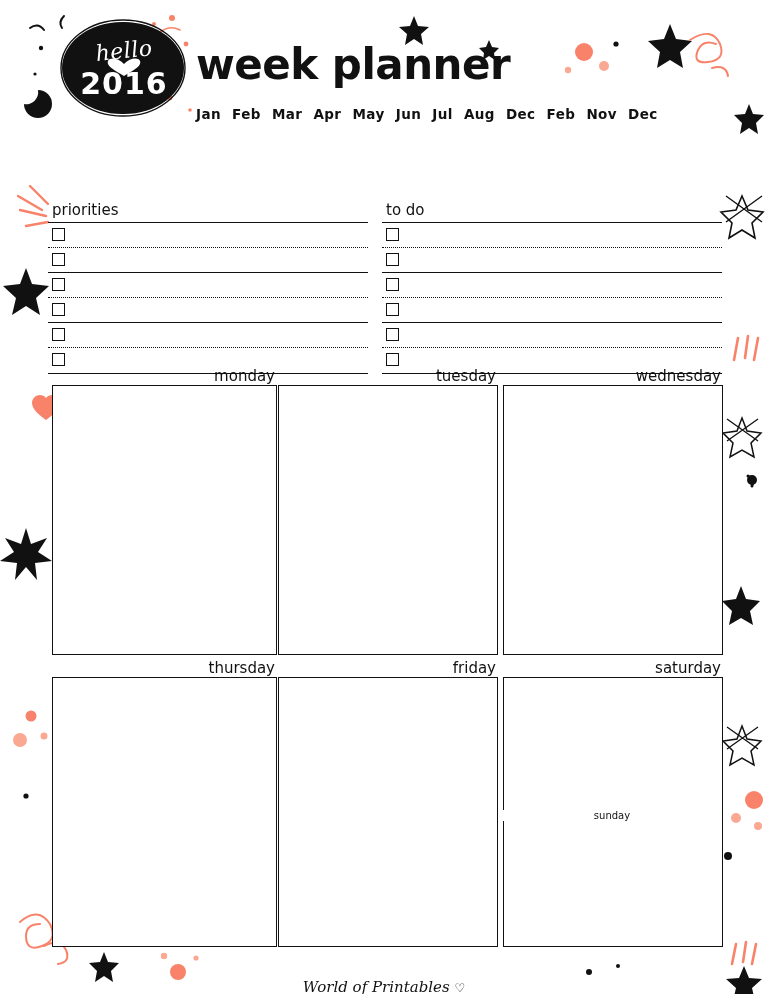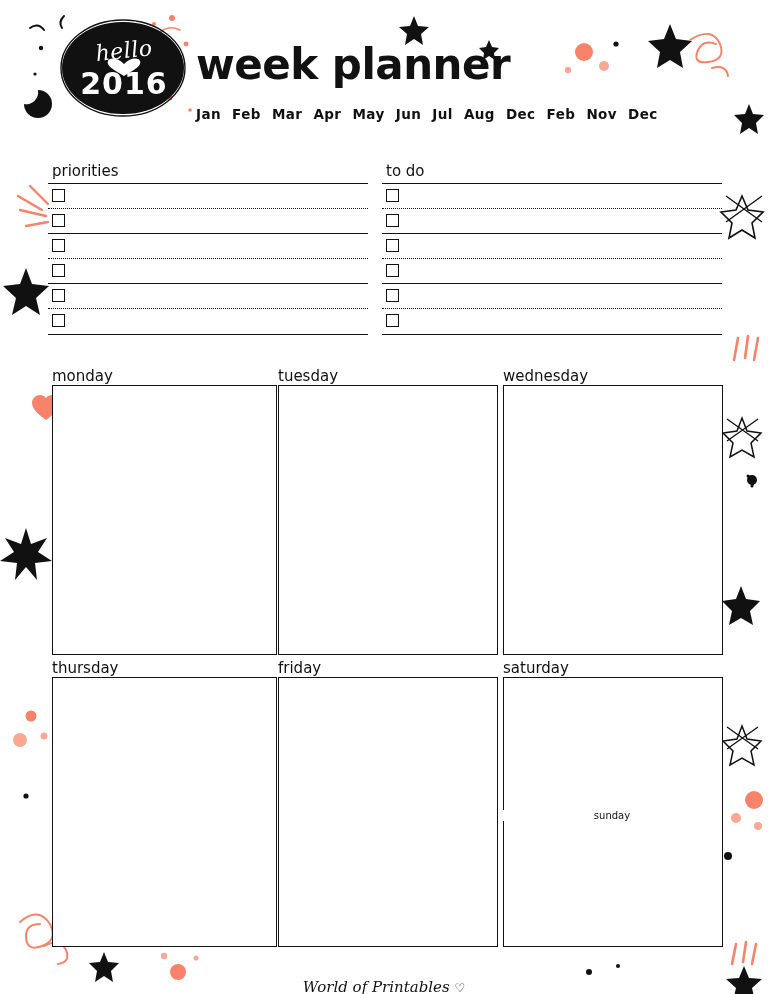--- a/index.html
+++ b/index.html
@@ -79,21 +79,21 @@
     font-family: "DejaVu Sans", sans-serif;
     font-size: 13.5px;
     font-weight: bold;
     letter-spacing: 0.4px;
     color: #111111;
     white-space: nowrap;
   }
   .months span { margin-right: 6px; }
 
   
-  .list-section { position: absolute; }
+  .list-section { position: absolute; margin-top: 39px; }
   .list-title {
     font-family: "DejaVu Sans", sans-serif;
     font-size: 15px;
     color: #111111;
     padding-left: 4px;
     margin-bottom: 3px;
   }
   .list-rule {
     height: 0;
     border-top: 1.6px solid #111111;
@@ -120,21 +120,21 @@
     border-top: 1.4px dotted #111111;
   }
   .list-bottom {
     border-top: 1.6px solid #111111;
     margin-top: 0;
   }
 
   
   .day-label {
     position: absolute;
-    text-align: left;
+    text-align: right;
     font-family: "DejaVu Sans", sans-serif;
     font-size: 15px;
     color: #111111;
   }
   .day-box {
     position: absolute;
     border: 1.3px solid #111111;
     background: #ffffff;
   }
   .sunday-divider {

